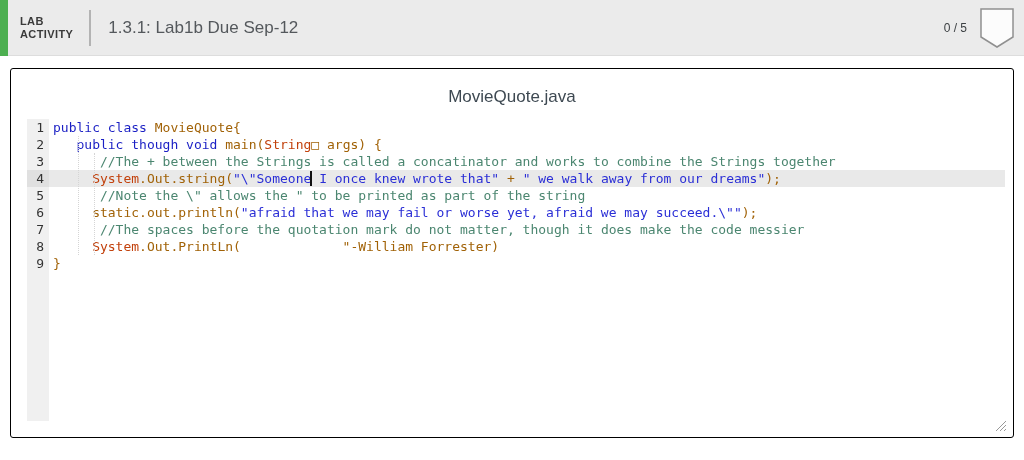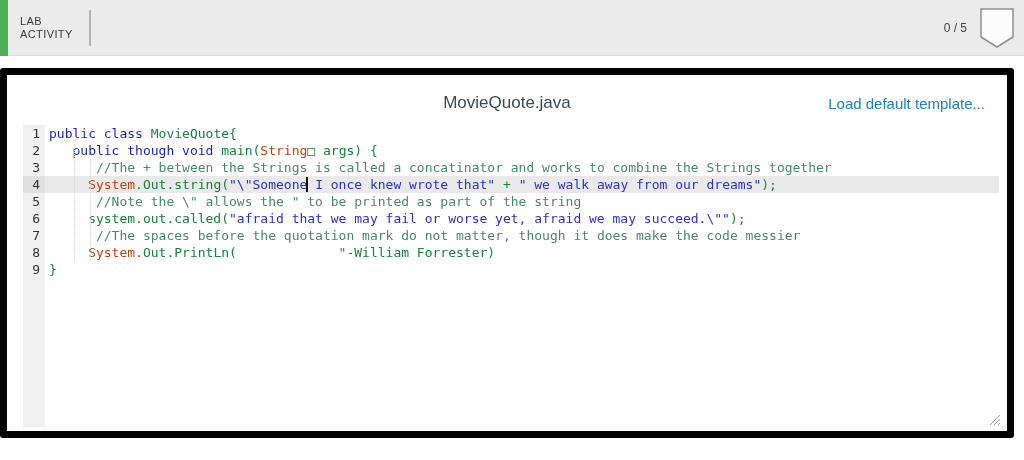--- a/index.html
+++ b/index.html
@@ -1,73 +1,73 @@
 <!DOCTYPE html>
 <html><head>
 <meta charset="utf-8">
 <style>
   * { margin:0; padding:0; box-sizing:border-box; }
   html,body { width:1024px; height:460px; background:#ffffff; font-family:"Liberation Sans", sans-serif; overflow:hidden; }
 
   
   .activity-bar { position:relative; height:56px; background:#ebebeb; border-bottom:1px solid #dddddd; display:flex; align-items:center; }
   .accent { position:absolute; left:0; top:0; width:8px; height:56px; background:#4caf50; }
-  .lab-label { margin-left:20px; font-size:11px; font-weight:normal; color:#3a3a3a; line-height:13px; letter-spacing:0.4px; }
+  .lab-label { margin-left:20px; font-size:11px; font-weight:bold; color:#3a3a3a; line-height:13px; letter-spacing:0.4px; }
   .vdivider { width:2px; height:36px; background:#b3b3b3; margin-left:16px; }
   .activity-title { margin-left:17px; font-size:17px; color:#54585c; }
   .score { margin-left:auto; font-size:12px; color:#3c4043; }
   .shield { margin:0 10px 0 13px; display:block; }
 
   
-  .card { position:relative; margin:12px 10px 0 0; height:370px; background:#ffffff; border:7px solid #000000; border-radius:3px; }
+  .card { position:relative; margin:12px 10px 0 10px; height:370px; background:#ffffff; border:1px solid #000000; border-radius:3px; }
   .card-header { position:relative; height:50px; }
   .filename { position:absolute; left:0; right:0; top:18px; text-align:center; font-size:17px; font-weight:500; color:#3e4952; }
   .load-template { position:absolute; right:22px; top:20px; font-size:15px; color:#1a82c6; cursor:pointer; text-decoration:none; }
 
   .editor { position:absolute; left:16px; right:8px; top:50px; height:302px; display:flex; font-family:"DejaVu Sans Mono", monospace; font-size:13px; line-height:17px; }
   .gutter { width:22px; background:#f0f0f0; color:#333333; text-align:right; flex:0 0 22px; }
   .ln { height:17px; padding-right:5px; }
   .ln.active { background:#e0e0e0; }
   .code { flex:1 1 auto; position:relative; overflow:hidden; color:#1d1d1d; }
   .row { height:17px; padding-left:4px; white-space:pre; }
   .row.active { background:#e9e9e9; }
 
   .indent-guide { position:absolute; width:0; border-left:1px dotted #d5d5d5; pointer-events:none; }
   .guide-a { left:29px; top:17px; height:119px; }
   .guide-b { left:45px; top:34px; height:102px; }
 
   .tk-kw   { color:#1a1fc4;text-align:center; }
   .tk-str  { color:#2b2fd6; }
   .tk-type { color:#c2410c; }
   .tk-cmt  { color:#4b8670; }
-  .tk-pln  { color:#15803d; }
+  .tk-pln  { color:#a16207; }
   .caret { display:inline-block; width:2px; height:15px; margin:0 -1px; background:#111111; vertical-align:text-bottom; }
 
   .resize-handle { position:absolute; right:5px; bottom:4px; }
 </style>
 </head>
 <body>
 
 <div class="activity-bar">
   <div class="accent"></div>
   <div class="lab-label">
     <div>LAB</div>
     <div>ACTIVITY</div>
   </div>
   <div class="vdivider"></div>
+  <div class="activity-title">1.3.1: Lab1b Due Sep-12</div>
   <div class="score">0 / 5</div>
   <svg class="shield" width="34" height="40" viewBox="0 0 34 40">
     <path d="M1 1 H33 V29 L17 39 L1 29 Z" fill="#fcfcfc" stroke="#909090" stroke-width="1.5"></path>
   </svg>
 </div>
 
 <div class="card">
   <div class="card-header">
     <div class="filename">MovieQuote.java</div>
-    <a class="load-template">Load default template...</a>
   </div>
 
   <div class="editor">
     <div class="gutter">
         <div class="ln">1</div>
         <div class="ln">2</div>
         <div class="ln">3</div>
         <div class="ln active">4</div>
         <div class="ln">5</div>
         <div class="ln">6</div>
@@ -76,21 +76,21 @@
         <div class="ln">9</div>
       </div>
     <div class="code">
       <div class="indent-guide guide-a"></div>
       <div class="indent-guide guide-b"></div>
     <div class="row"><span class="tk-kw">public</span><span class="tk-pln"> </span><span class="tk-kw">class</span><span class="tk-pln"> MovieQuote{</span></div>
         <div class="row"><span class="tk-pln">   </span><span class="tk-kw">public</span><span class="tk-pln"> </span><span class="tk-kw">though</span><span class="tk-pln"> </span><span class="tk-kw">void</span><span class="tk-pln"> main(</span><span class="tk-type">String</span><span class="tk-pln">□ args) {</span></div>
         <div class="row"><span class="tk-pln">      </span><span class="tk-cmt">//The + between the Strings is called a concatinator and works to combine the Strings together</span></div>
         <div class="row active"><span class="tk-pln">     </span><span class="tk-type">System</span><span class="tk-pln">.Out.string(</span><span class="tk-str">"\"Someone</span><span class="caret"></span><span class="tk-str"> I once knew wrote that"</span><span class="tk-pln"> + </span><span class="tk-str">" we walk away from our dreams"</span><span class="tk-pln">);</span></div>
         <div class="row"><span class="tk-pln">      </span><span class="tk-cmt">//Note the \" allows the " to be printed as part of the string</span></div>
-        <div class="row"><span class="tk-pln">     system.out.called(</span><span class="tk-str">"afraid that we may fail or worse yet, afraid we may succeed.\""</span><span class="tk-pln">);</span></div>
+        <div class="row"><span class="tk-pln">     static.out.println(</span><span class="tk-str">"afraid that we may fail or worse yet, afraid we may succeed.\""</span><span class="tk-pln">);</span></div>
         <div class="row"><span class="tk-pln">      </span><span class="tk-cmt">//The spaces before the quotation mark do not matter, though it does make the code messier</span></div>
         <div class="row"><span class="tk-pln">     </span><span class="tk-type">System</span><span class="tk-pln">.Out.PrintLn(</span><span class="tk-pln">             "-William Forrester)</span></div>
         <div class="row"><span class="tk-pln">}</span></div>
       </div>
   </div>
 
   <svg class="resize-handle" width="16" height="16" viewBox="0 0 16 16">
     <g stroke="#999999" stroke-width="1">
       <line x1="4" y1="14" x2="14" y2="4"></line>
       <line x1="8" y1="14" x2="14" y2="8"></line>

